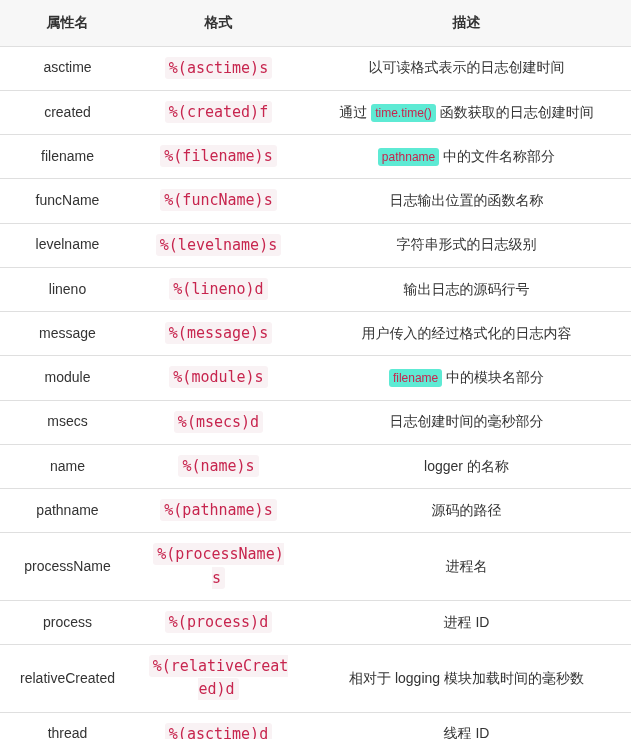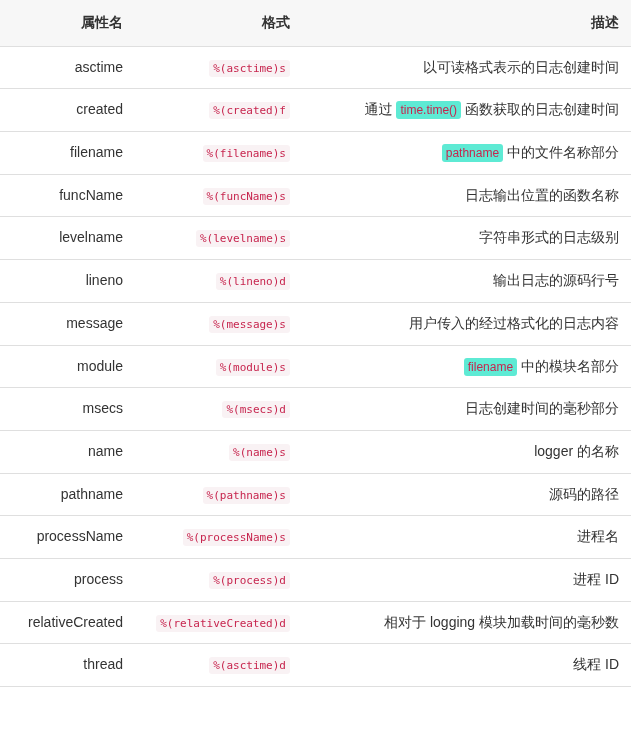--- a/index.html
+++ b/index.html
@@ -16,40 +16,40 @@
   }
   table.attr-table {
     width: 631px;
     border-collapse: collapse;
     table-layout: fixed;
     font-size: 14px;
   }
   table.attr-table th,
   table.attr-table td {
     border-bottom: 1px solid #dfdfdf;
-    text-align: right;
+    text-align: center;
     vertical-align: middle;
     padding: 10px 12px;
     line-height: 1.55;
   }
   table.attr-table thead th {
     background: #f7f7f7;
     font-weight: bold;
     color: #333333;
     padding-top: 12px;
     padding-bottom: 12px;
     border-bottom: 1px solid #dfdfdf;
   }
   col.c-name   { width: 135px; }
   col.c-format { width: 167px; }
   col.c-desc   { width: 329px; }
 
   .code {
     font-family: "DejaVu Sans Mono", "Liberation Mono", monospace;
-    font-size: 11px;
+    font-size: 15px;
     color: #c7254e;
     background: #f9f2f4;
     padding: 2px 4px;
     border-radius: 3px;
     white-space: normal;
     word-break: break-all;
   }
   td.format-cell {
     padding-left: 12px;
   }

